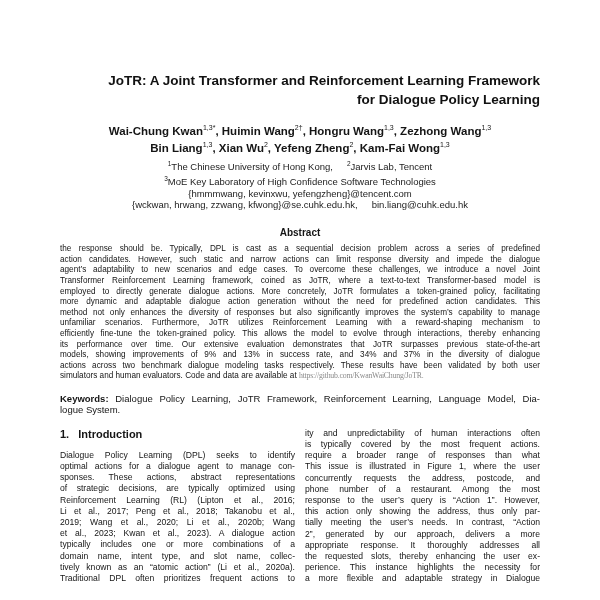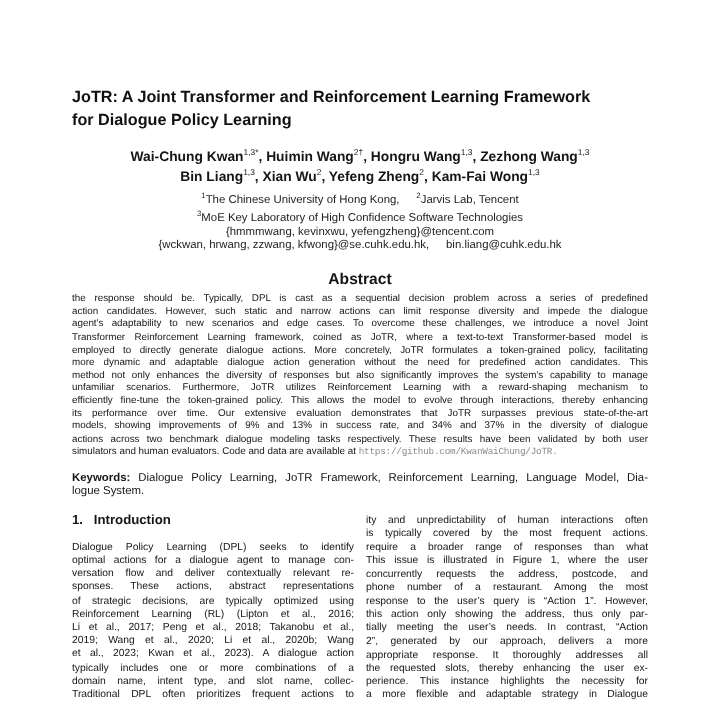--- a/index.html
+++ b/index.html
@@ -4,38 +4,38 @@
 <style>
   html, body { margin:0; padding:0; }
   body {
     width:600px; height:600px; overflow:hidden;
     background:#ffffff; color:#151515;
     font-family:"Liberation Sans", sans-serif;
     -webkit-font-smoothing:antialiased;
   }
   .page { padding:71px 60px 0 60px; }
 
-  .title { text-align:left; font-weight:bold; font-size:13.5px; line-height:19px; color:#111; }
+  .title { text-align:right; font-weight:bold; font-size:13.5px; line-height:19px; color:#111; }
 
   .authors { margin-top:12px; text-align:center; font-weight:bold; font-size:11.5px; line-height:14px; }
   .authors sup { font-weight:normal; font-size:7px; }
 
   .affils { margin-top:3px; text-align:center; font-size:9.5px; line-height:11.8px; color:#222; }
   .affils sup { font-size:6.5px; }
   .affil-seg + .affil-seg { margin-left:14px; }
 
-  .abs-head { margin-top:15px; text-align:center; font-weight:bold; font-size:13px; line-height:13px; }
+  .abs-head { margin-top:15px; text-align:center; font-weight:bold; font-size:10px; line-height:13px; }
 
   .abs-body { margin-top:5px; font-size:8.2px; line-height:10.6px; }
   .abs-body .tline { height:10.6px; overflow:hidden; }
 
   .tline { text-align:justify; text-align-last:justify; }
 
   .abs-last { text-align:left; height:10.6px; overflow:hidden; }
-  .mono-link { font-family:Liberation Mono, monospace; color:#8a8a8a; font-size:7.8px; letter-spacing:-0.2px; }
+  .mono-link { font-family:Liberation Serif, serif; color:#8a8a8a; font-size:7.8px; letter-spacing:-0.2px; }
 
   .keywords { margin-top:11px; font-size:9.5px; line-height:11.5px; }
   .kw1 { text-align:justify; text-align-last:justify; height:11.5px; overflow:hidden; }
   .kw2 { text-align:left; }
   .b { font-weight:bold; }
 
   .cols { margin-top:12px; display:flex; gap:10px; }
   .col { width:235px; font-size:8.6px; line-height:11.2px; }
   .col .tline { height:11.2px; overflow:hidden; }
 
@@ -90,29 +90,29 @@
   </div>
 
   <div class="cols">
     <div class="col">
       <div class="sec-head">
         <span>1.</span><span class="sec-title">Introduction</span>
       </div>
       <div>
           <div class="tline">Dialogue Policy Learning (DPL) seeks to identify</div>
           <div class="tline">optimal actions for a dialogue agent to manage con-</div>
-          <div class="tline">versation flow and deliver contextually relevant re-</div>
           <div class="tline">sponses. These actions, abstract representations</div>
           <div class="tline">of strategic decisions, are typically optimized using</div>
           <div class="tline">Reinforcement Learning (RL) (Lipton et al., 2016;</div>
           <div class="tline">Li et al., 2017; Peng et al., 2018; Takanobu et al.,</div>
           <div class="tline">2019; Wang et al., 2020; Li et al., 2020b; Wang</div>
           <div class="tline">et al., 2023; Kwan et al., 2023). A dialogue action</div>
           <div class="tline">typically includes one or more combinations of a</div>
           <div class="tline">domain name, intent type, and slot name, collec-</div>
+          <div class="tline">tively known as an “atomic action” (Li et al., 2020a).</div>
           <div class="tline">Traditional DPL often prioritizes frequent actions to</div>
         </div>
     </div>
     <div class="col">
       <div>
           <div class="tline">ity and unpredictability of human interactions often</div>
           <div class="tline">is typically covered by the most frequent actions.</div>
           <div class="tline">require a broader range of responses than what</div>
           <div class="tline">This issue is illustrated in Figure 1, where the user</div>
           <div class="tline">concurrently requests the address, postcode, and</div>

